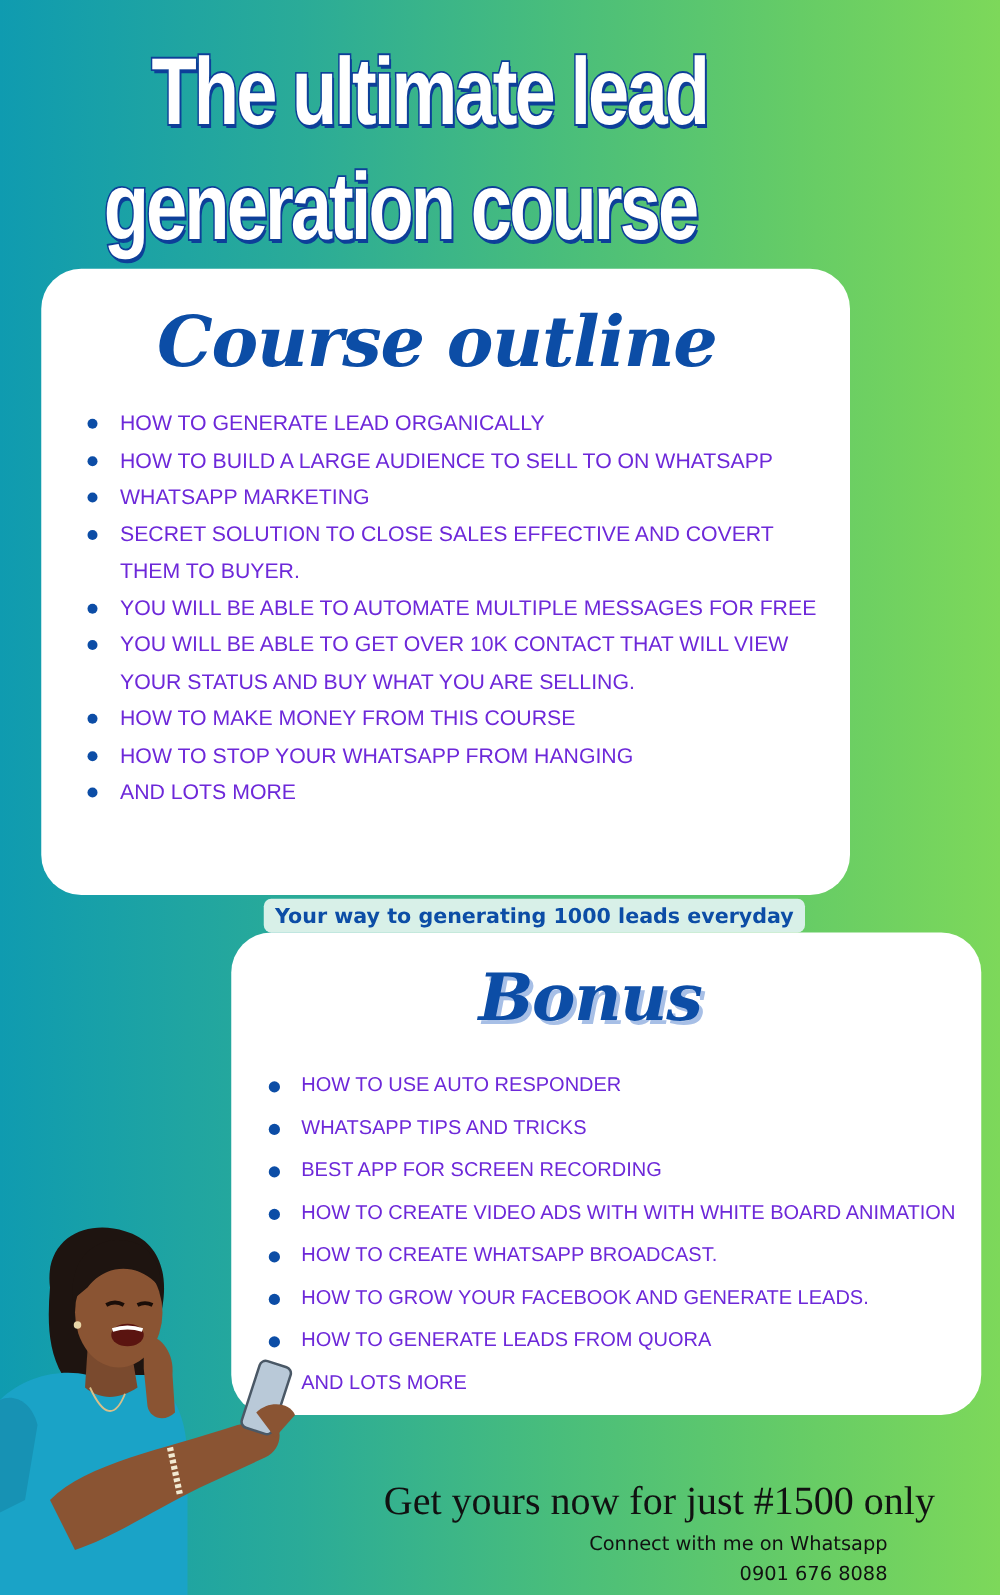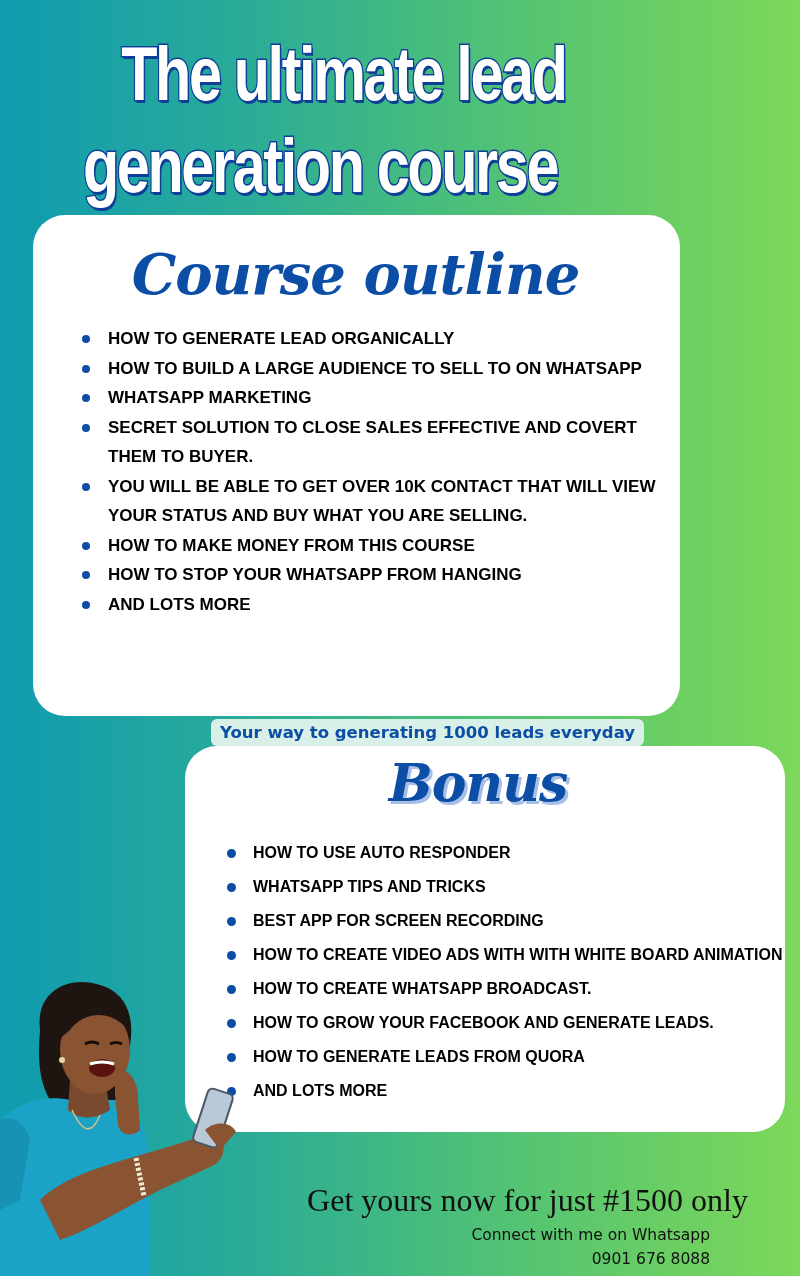--- a/index.html
+++ b/index.html
@@ -25,21 +25,20 @@
     paint-order: stroke fill;
     text-shadow: 2px 3px 0 #0d3f99;
   }
   .headline span { display: block; }
   .headline .l1 { margin-left: 60px; }
 
   .card {
     position: absolute;
     background: #ffffff;
     border-radius: 32px;
-    padding-left: 12px;
   }
   .card-outline { left: 33px; top: 215px; width: 647px; height: 501px; }
   .card-bonus { left: 185px; top: 746px; width: 600px; height: 386px; }
 
   .card-title {
     font-family: "DejaVu Serif", serif;
     font-weight: bold;
     font-style: italic;
     color: #0c4da6;
     text-align: center;
@@ -47,30 +46,30 @@
   }
   .card-outline .card-title {
     font-size: 56px;
     margin-top: 24px;
     margin-left: -14px;
     line-height: 70px;
   }
   .card-bonus .card-title {
     font-size: 52px;
     line-height: 70px;
-    margin-top: 2px;
+    margin-top: 18px;
     margin-left: -26px;
     text-shadow: 3px 3px 0 #a7bfe6;
   }
 
   ul.items {
     list-style: none;
-    color: #000000;
+    color: #6d28d9;
     font-family: "Liberation Sans", sans-serif;
-    font-weight: bold;
+    font-weight: normal;
     text-transform: uppercase;
   }
   ul.items li {
     position: relative;
     padding-left: 30px;
     transform-origin: 0 0;
   }
   ul.items li::before {
     content: "";
     position: absolute;
@@ -145,20 +144,21 @@
   <span class="l2">generation course</span>
 </div>
 
 <div class="card card-outline">
   <div class="card-title">Course outline</div>
   <ul class="items">
     <li>How to generate lead organically</li>
     <li>How to build a large audience to sell to on WhatsApp</li>
     <li>WhatsApp marketing</li>
     <li>secret Solution to close sales effective and covert them to buyer.</li>
+    <li>You will be able to automate multiple messages for free</li>
     <li>You will be able to get over 10k contact that will view your status and buy what you are selling.</li>
     <li>How to make money from this course</li>
     <li>How to  stop your whatsapp from hanging</li>
     <li>And lots more</li>
   </ul>
 </div>
 
 <div class="tagline">Your way to generating 1000 leads everyday</div>
 
 <div class="card card-bonus">

